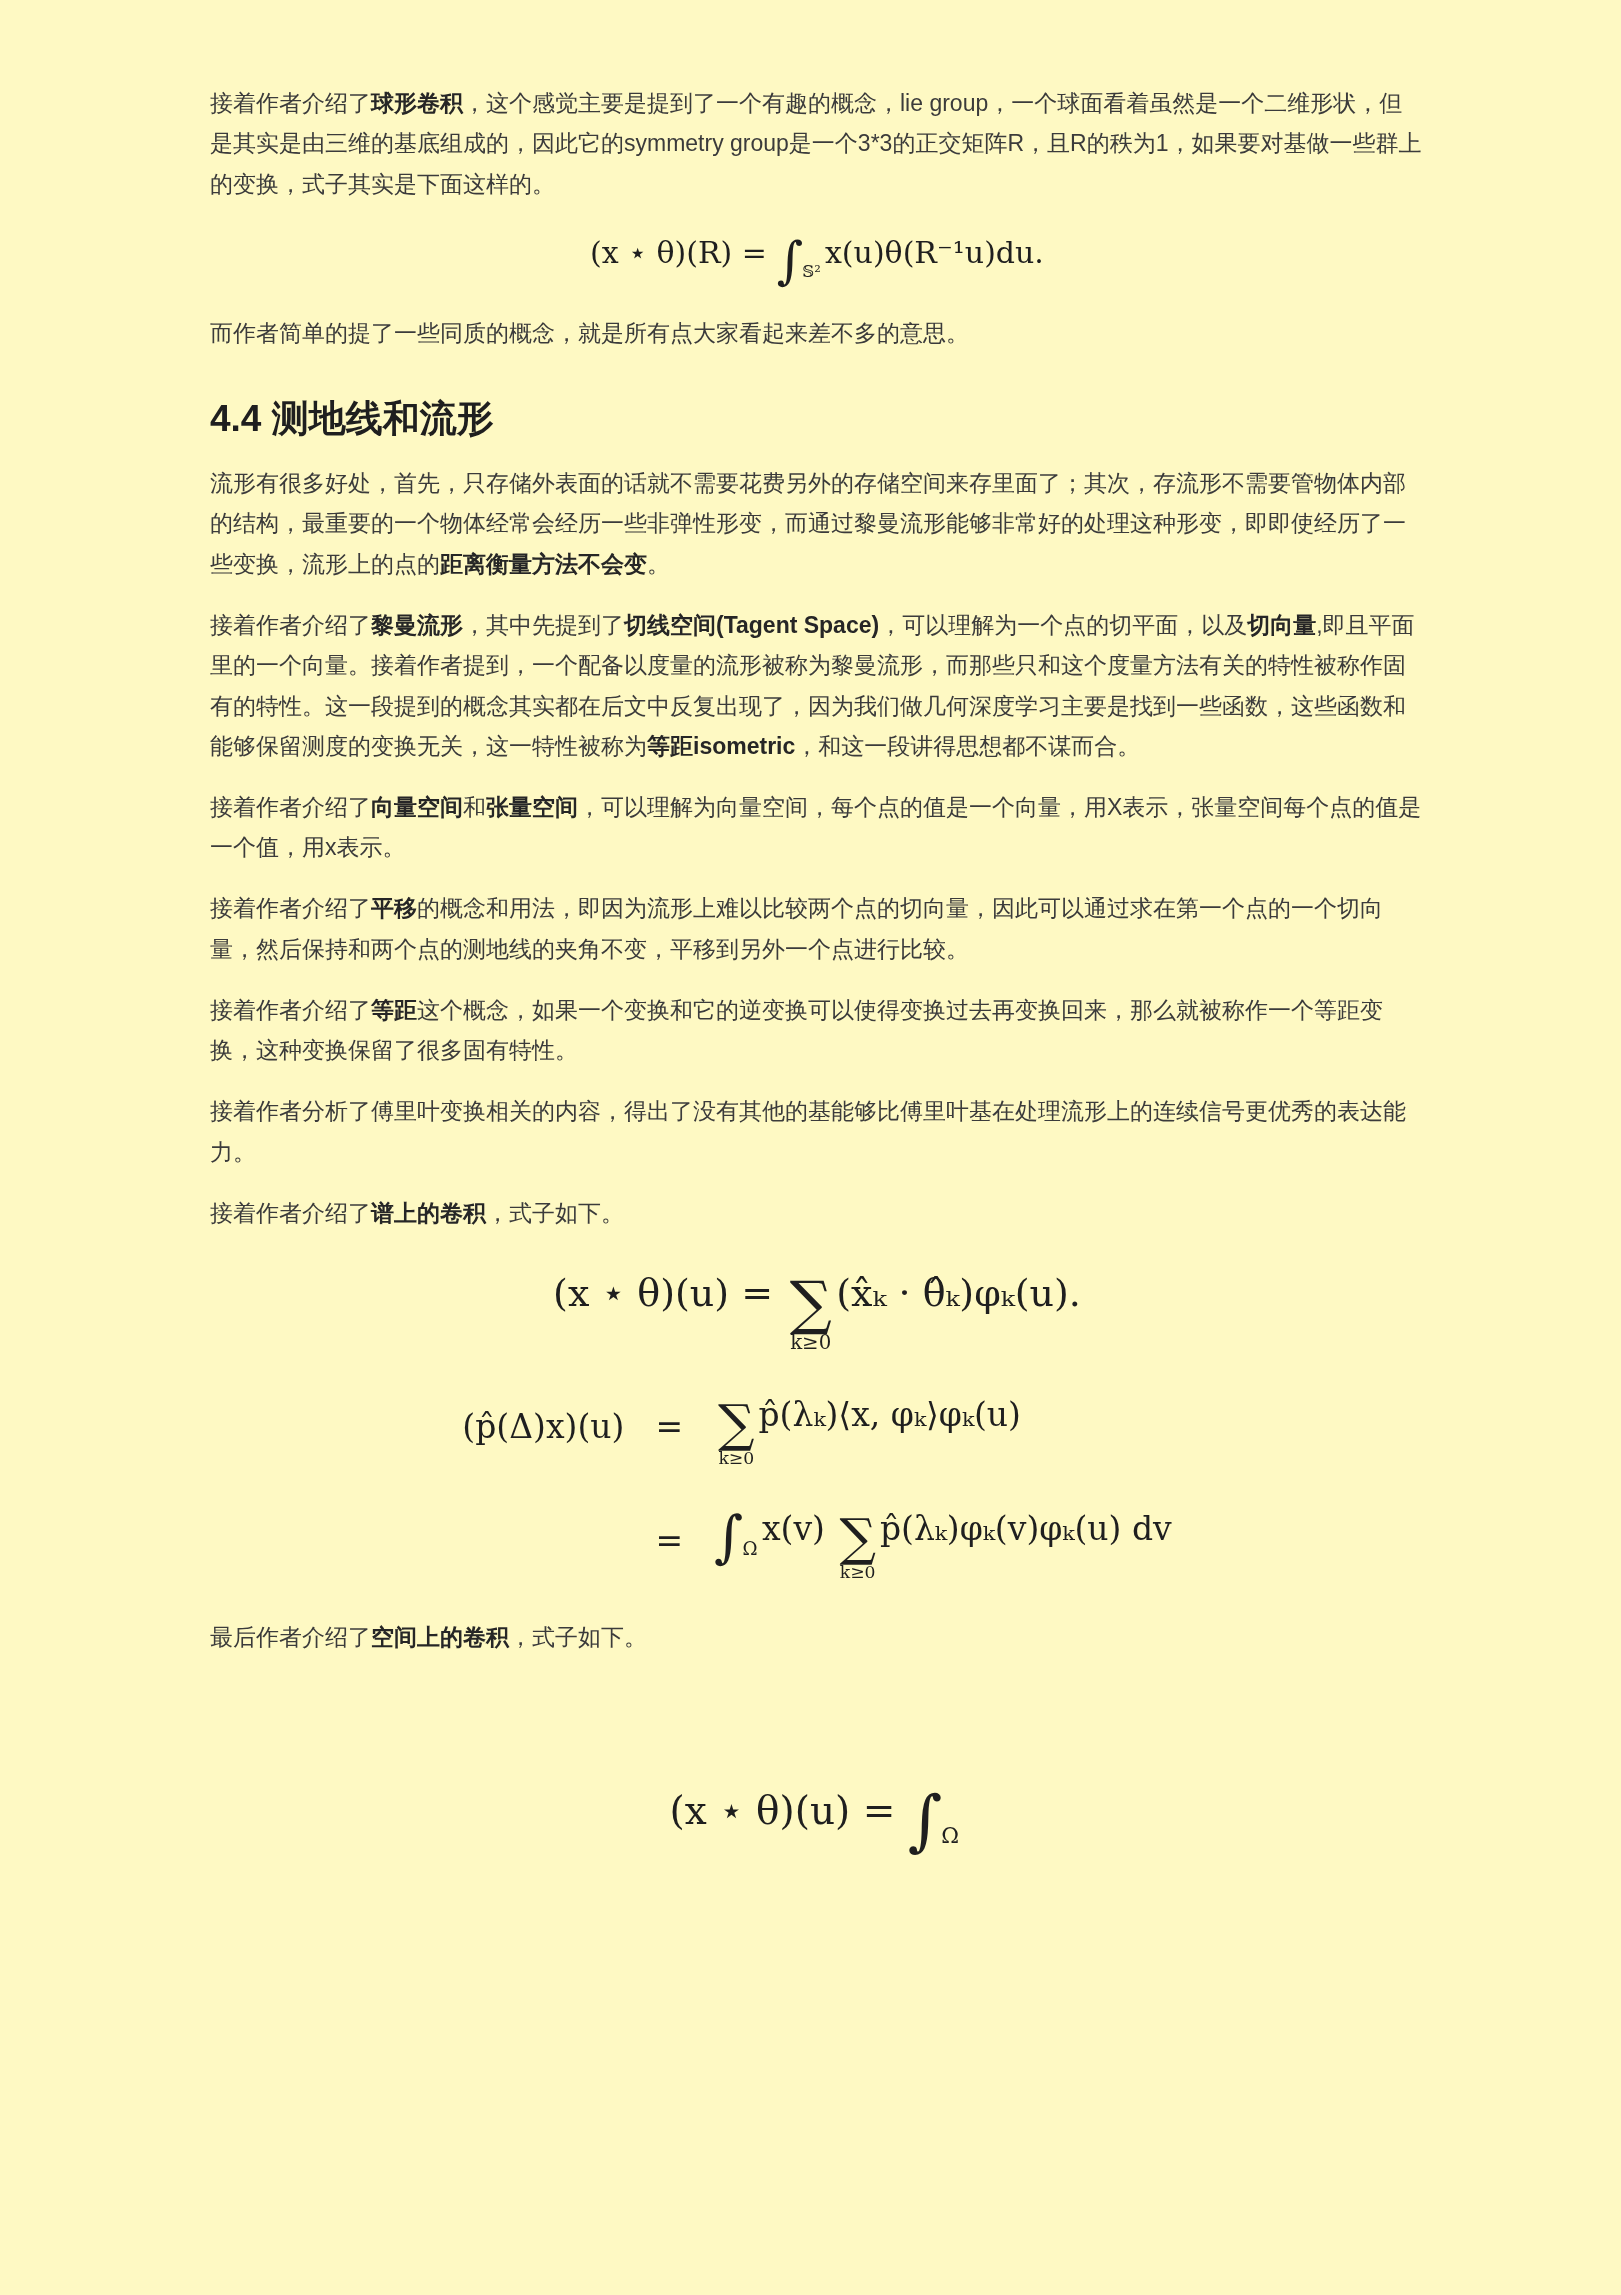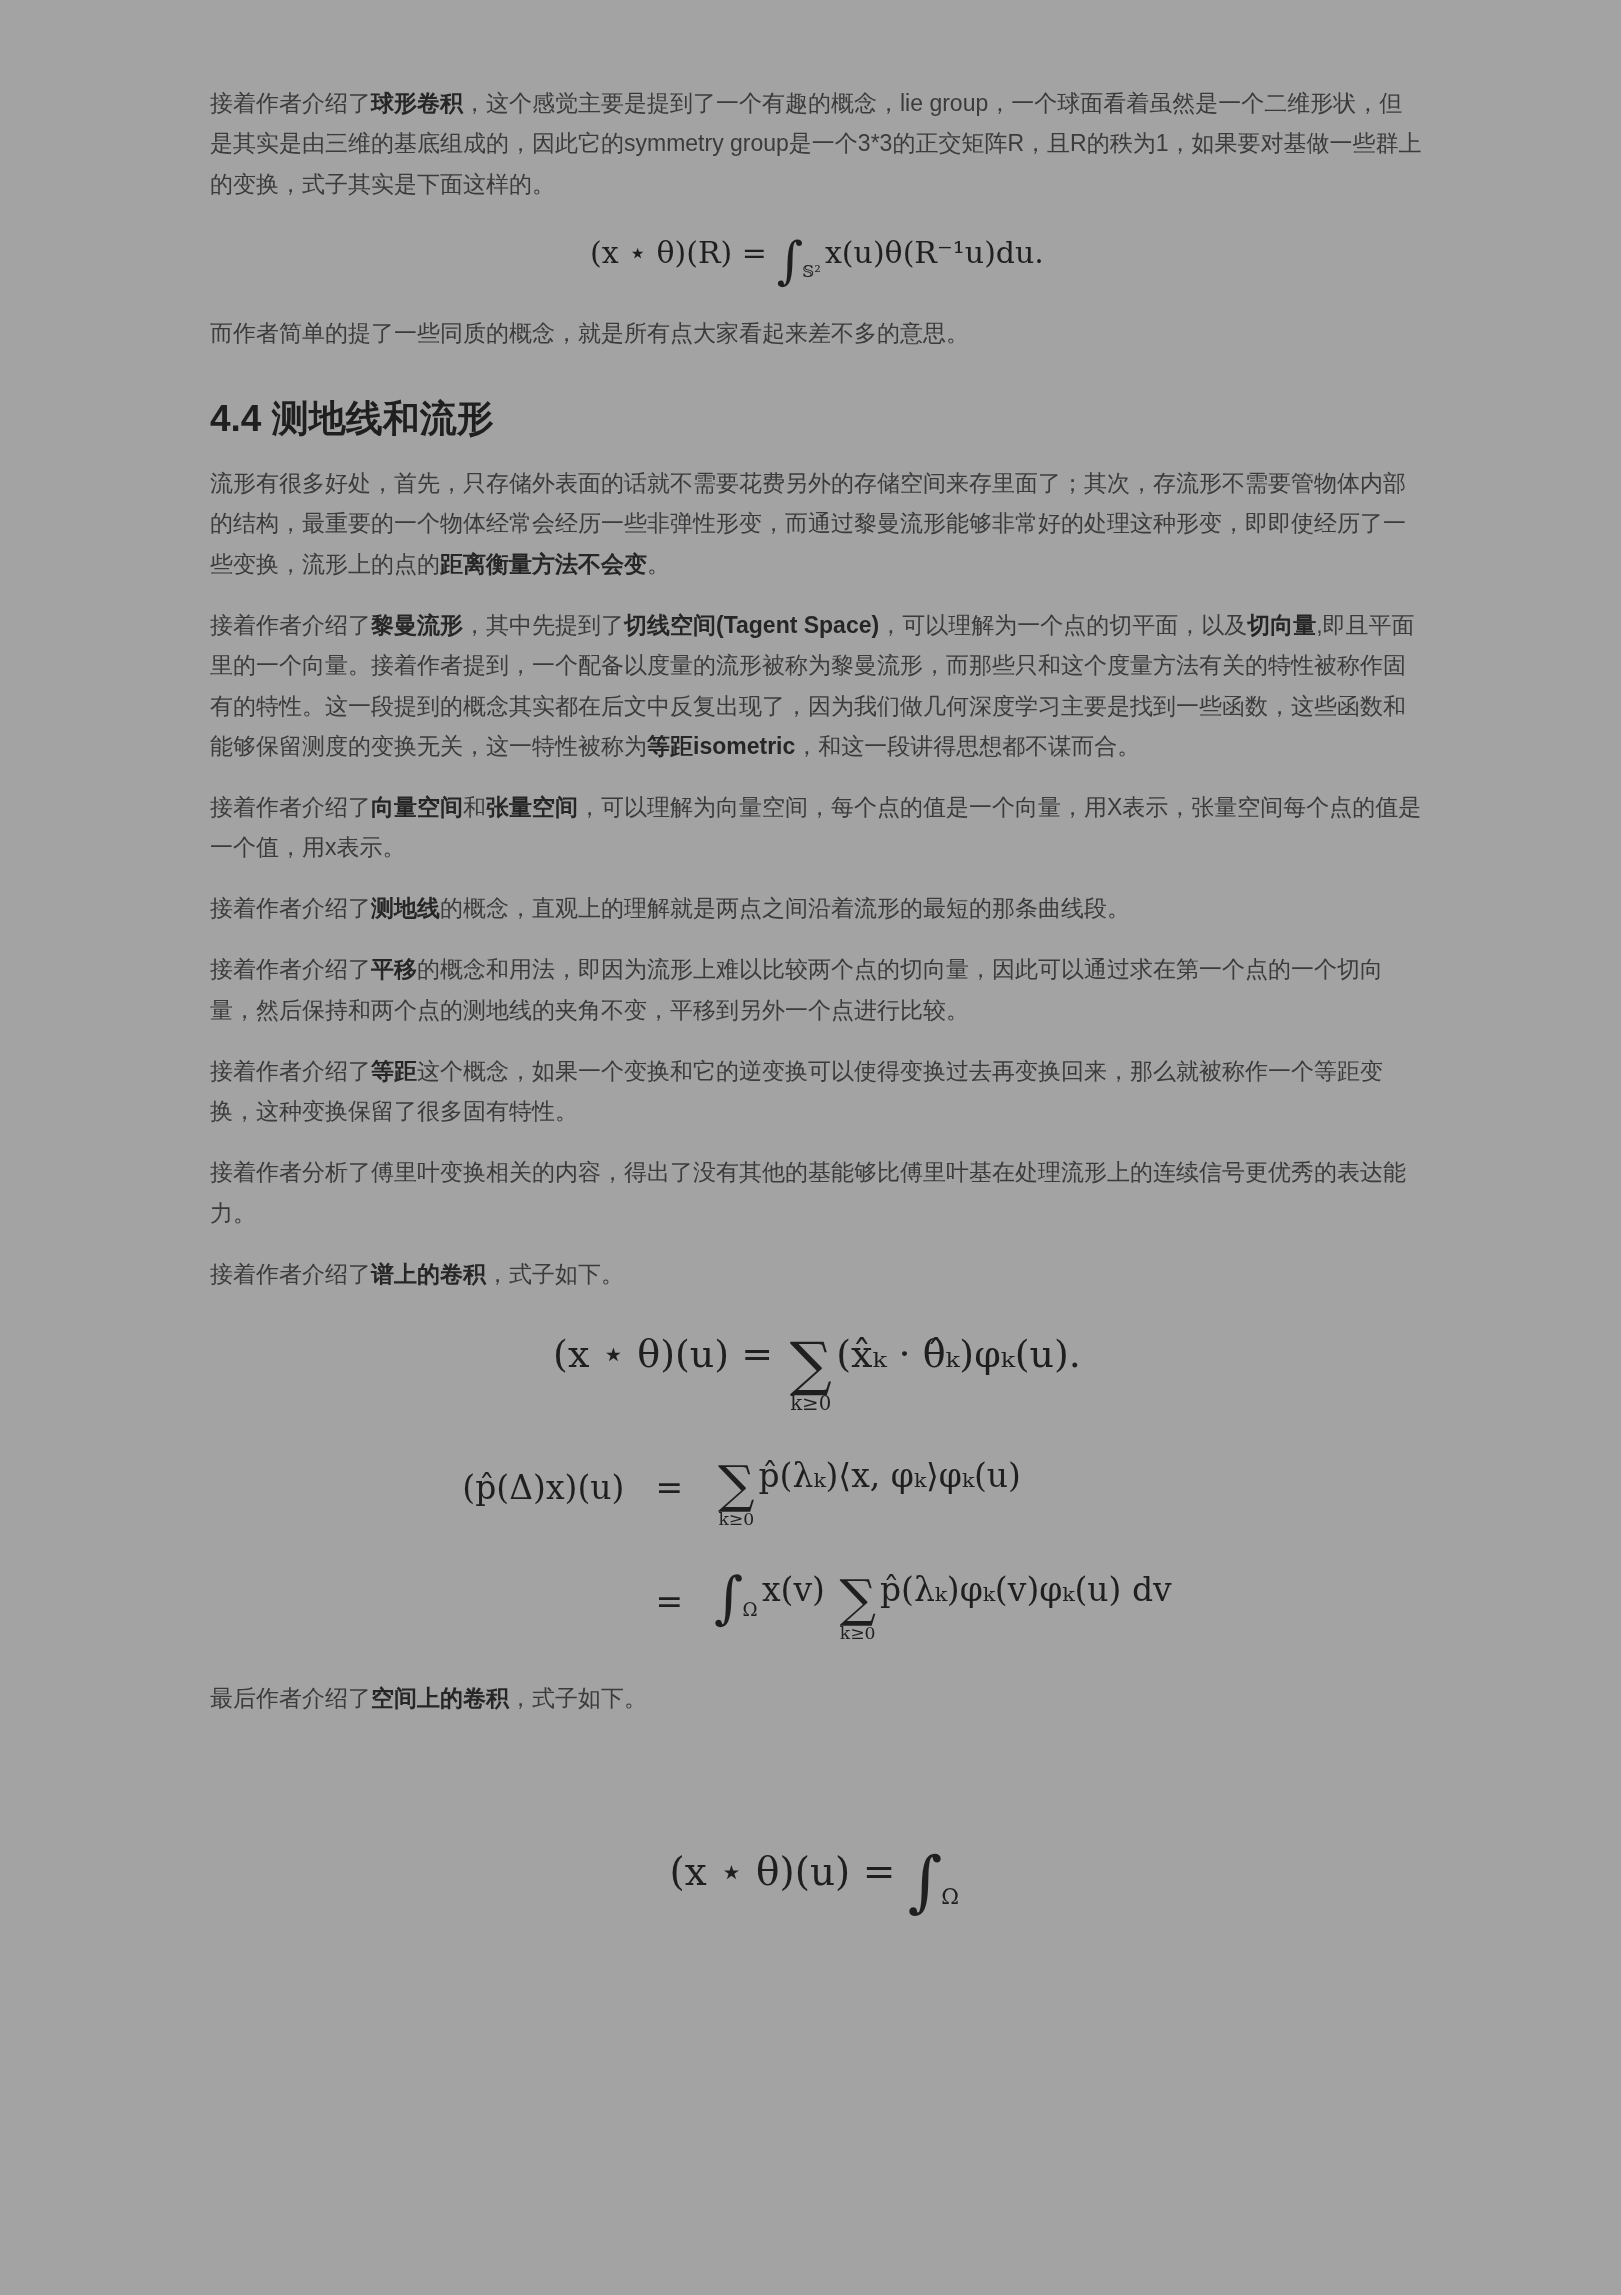--- a/index.html
+++ b/index.html
@@ -1,19 +1,19 @@
 <!DOCTYPE html>
 <html style="font-size:11px"><head>
 <meta charset="utf-8">
 <style>
   html, body { margin: 0; padding: 0; }
   body { background: #ffffff; }
   .page {
     width: 1622px; height: 2295px;
-    background: #a3a3a3;
+    background: #fef9c3;
     position: relative;
     overflow: hidden;
   }
   .content {
     position: absolute;
     left: 210px; top: 83px;
     width: 1214px;
     font-family: "Liberation Sans", "DejaVu Sans", sans-serif;
     font-size: 23px;
     line-height: 1.76;
@@ -86,21 +86,20 @@
 
     <h2 class="heading">4.4 测地线和流形</h2>
 
 
     <p class="para"><span>流形有很多好处，首先，只存储外表面的话就不需要花费另外的存储空间来存里面了；其次，存流形不需要管物体内部的结构，最重要的一个物体经常会经历一些非弹性形变，而通过黎曼流形能够非常好的处理这种形变，即即使经历了一些变换，流形上的点的</span><span class="seg-bold">距离衡量方法不会变</span><span>。</span></p>
 
     <p class="para"><span>接着作者介绍了</span><span class="seg-bold">黎曼流形</span><span>，其中先提到了</span><span class="seg-bold">切线空间(Tagent Space)</span><span>，可以理解为一个点的切平面，以及</span><span class="seg-bold">切向量</span><span>,即且平面里的一个向量。接着作者提到，一个配备以度量的流形被称为黎曼流形，而那些只和这个度量方法有关的特性被称作固有的特性。这一段提到的概念其实都在后文中反复出现了，因为我们做几何深度学习主要是找到一些函数，这些函数和能够保留测度的变换无关，这一特性被称为</span><span class="seg-bold">等距isometric</span><span>，和这一段讲得思想都不谋而合。</span></p>
 
     <p class="para"><span>接着作者介绍了</span><span class="seg-bold">向量空间</span><span>和</span><span class="seg-bold">张量空间</span><span>，可以理解为向量空间，每个点的值是一个向量，用X表示，张量空间每个点的值是一个值，用x表示。</span></p>
 
-    <p class="para"><span>接着作者介绍了</span><span class="seg-bold">测地线</span><span>的概念，直观上的理解就是两点之间沿着流形的最短的那条曲线段。</span></p>
 
     <p class="para"><span>接着作者介绍了</span><span class="seg-bold">平移</span><span>的概念和用法，即因为流形上难以比较两个点的切向量，因此可以通过求在第一个点的一个切向量，然后保持和两个点的测地线的夹角不变，平移到另外一个点进行比较。</span></p>
 
 
     <p class="para"><span>接着作者介绍了</span><span class="seg-bold">等距</span><span>这个概念，如果一个变换和它的逆变换可以使得变换过去再变换回来，那么就被称作一个等距变换，这种变换保留了很多固有特性。</span></p>
 
     <p class="para"><span>接着作者分析了傅里叶变换相关的内容，得出了没有其他的基能够比傅里叶基在处理流形上的连续信号更优秀的表达能力。</span></p>
 
     <p class="para"><span>接着作者介绍了</span><span class="seg-bold">谱上的卷积</span><span>，式子如下。</span></p>
 

